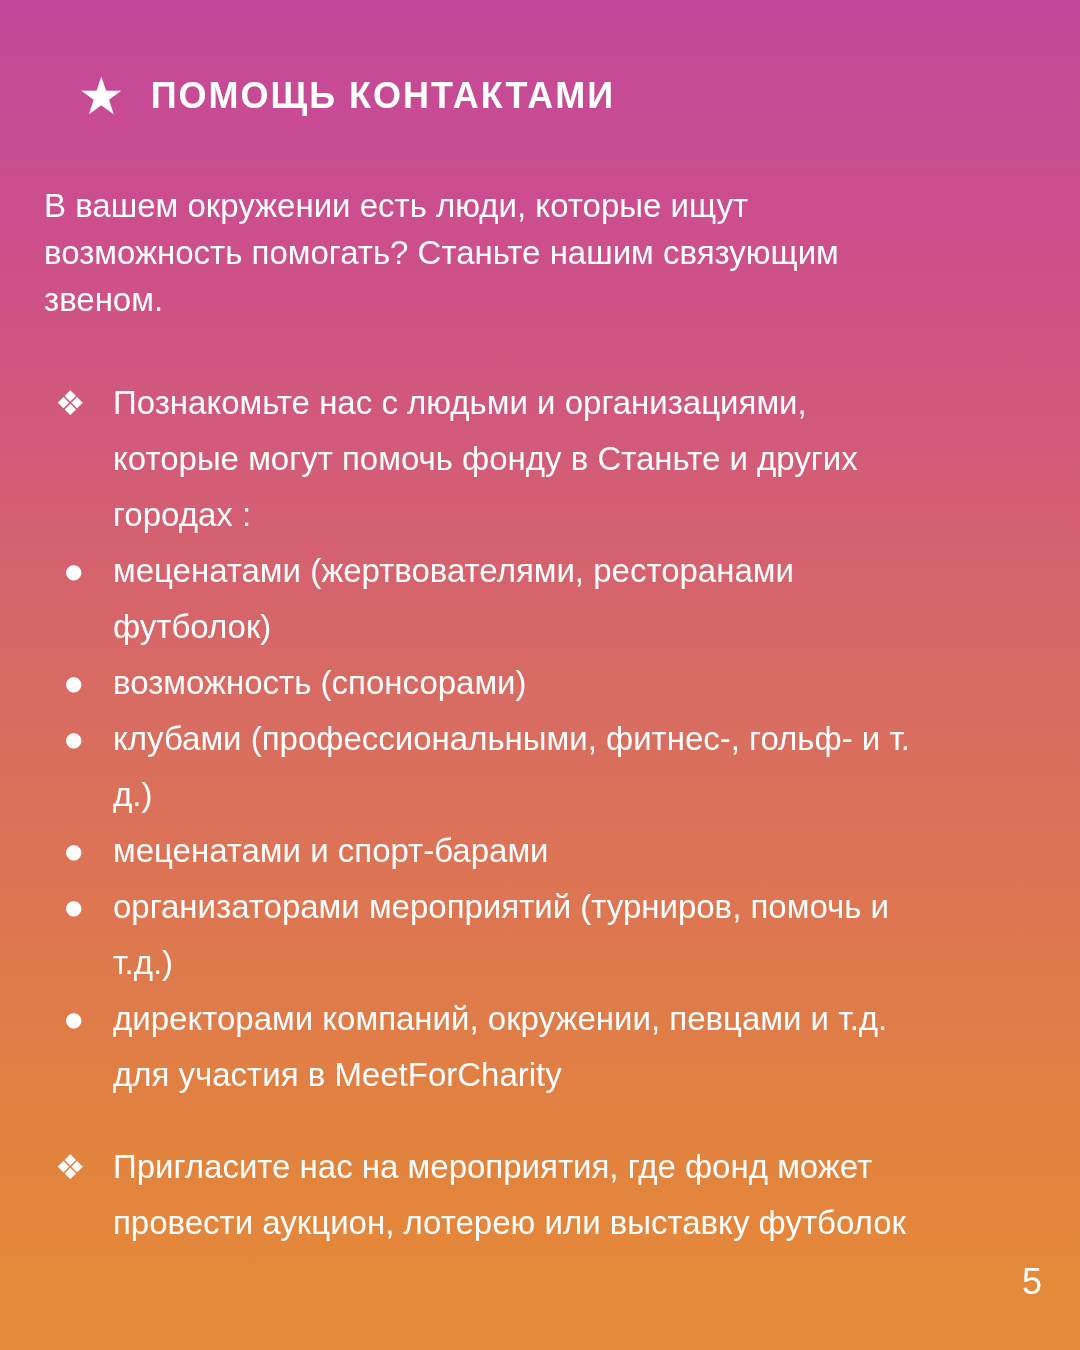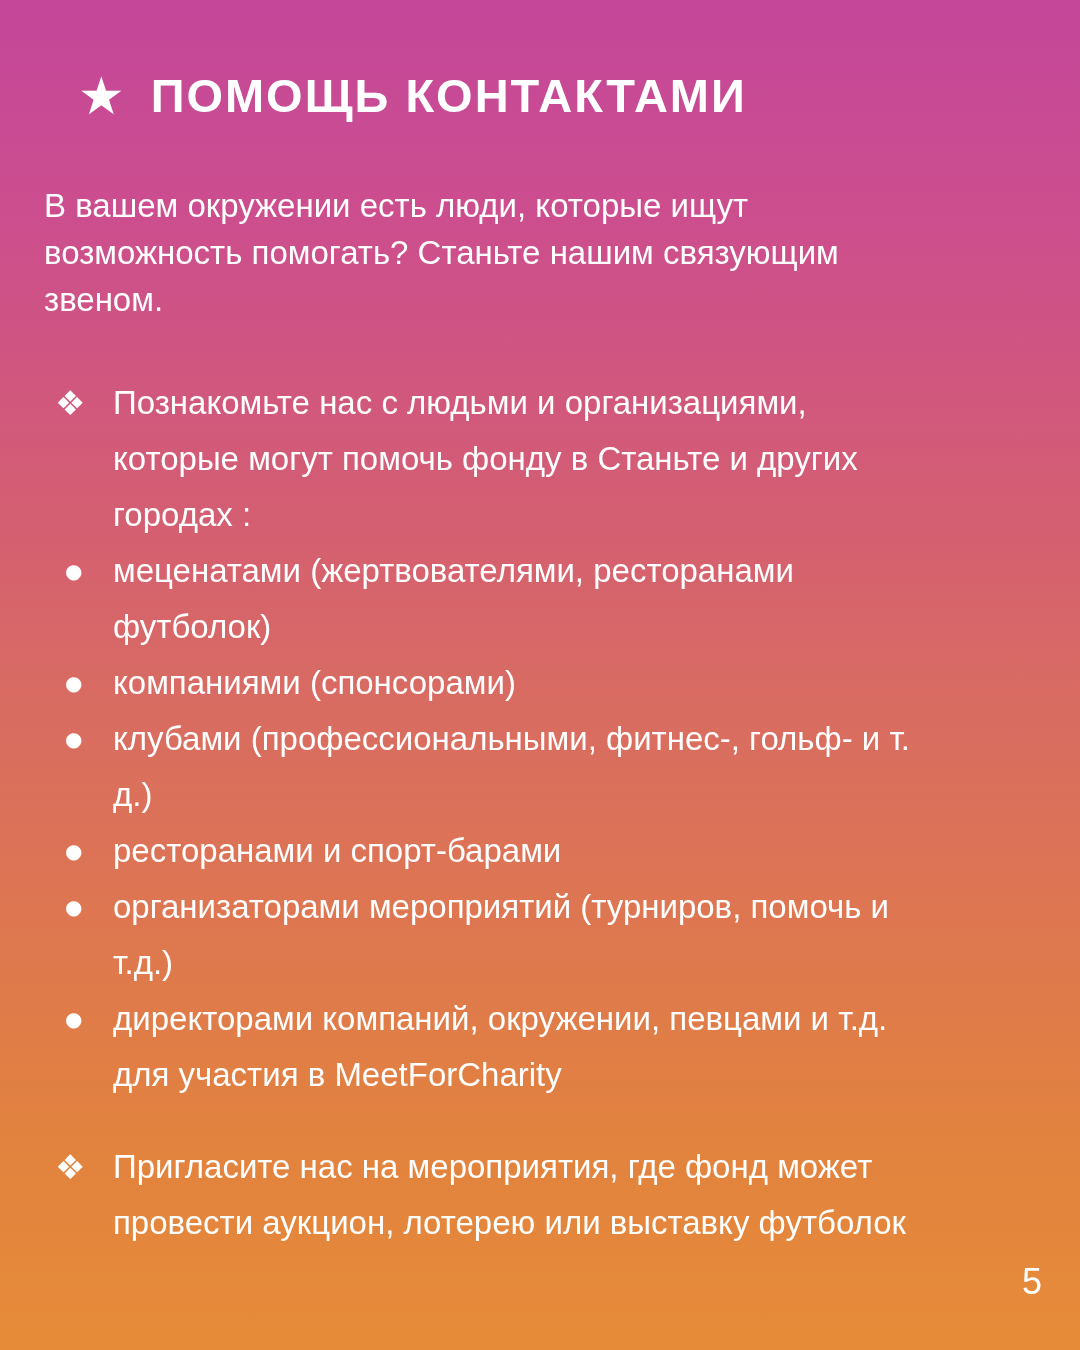--- a/index.html
+++ b/index.html
@@ -30,21 +30,21 @@
     padding: 70px 0 0 78px;
   }
   .star {
     font-family: "DejaVu Sans", sans-serif;
     font-size: 52px;
     line-height: 52px;
     margin-right: 26px;
   }
   .title {
     margin: 0;
-    font-size: 47px;
+    font-size: 36px;
     font-weight: bold;
     letter-spacing: 2px;
     line-height: 52px;
   }
   
   .intro {
     margin: 60px 0 0 0;
     padding-left: 44px;
     width: 960px;
     font-size: 33px;
@@ -109,32 +109,32 @@
     </div>
 
     <div class="item">
       <span class="marker dot">●</span>
       <span class="item-text">меценатами (жертвователями, ресторанами
 футболок)</span>
     </div>
 
     <div class="item">
       <span class="marker dot">●</span>
-      <span class="item-text">компаниями (спонсорами)</span>
+      <span class="item-text">возможность (спонсорами)</span>
     </div>
 
     <div class="item">
       <span class="marker dot">●</span>
       <span class="item-text">клубами (профессиональными, фитнес-, гольф- и т.
 д.)</span>
     </div>
 
     <div class="item">
       <span class="marker dot">●</span>
-      <span class="item-text">ресторанами и спорт-барами</span>
+      <span class="item-text">меценатами и спорт-барами</span>
     </div>
 
     <div class="item">
       <span class="marker dot">●</span>
       <span class="item-text">организаторами мероприятий (турниров, помочь и
 т.д.)</span>
     </div>
 
     <div class="item">
       <span class="marker dot">●</span>

